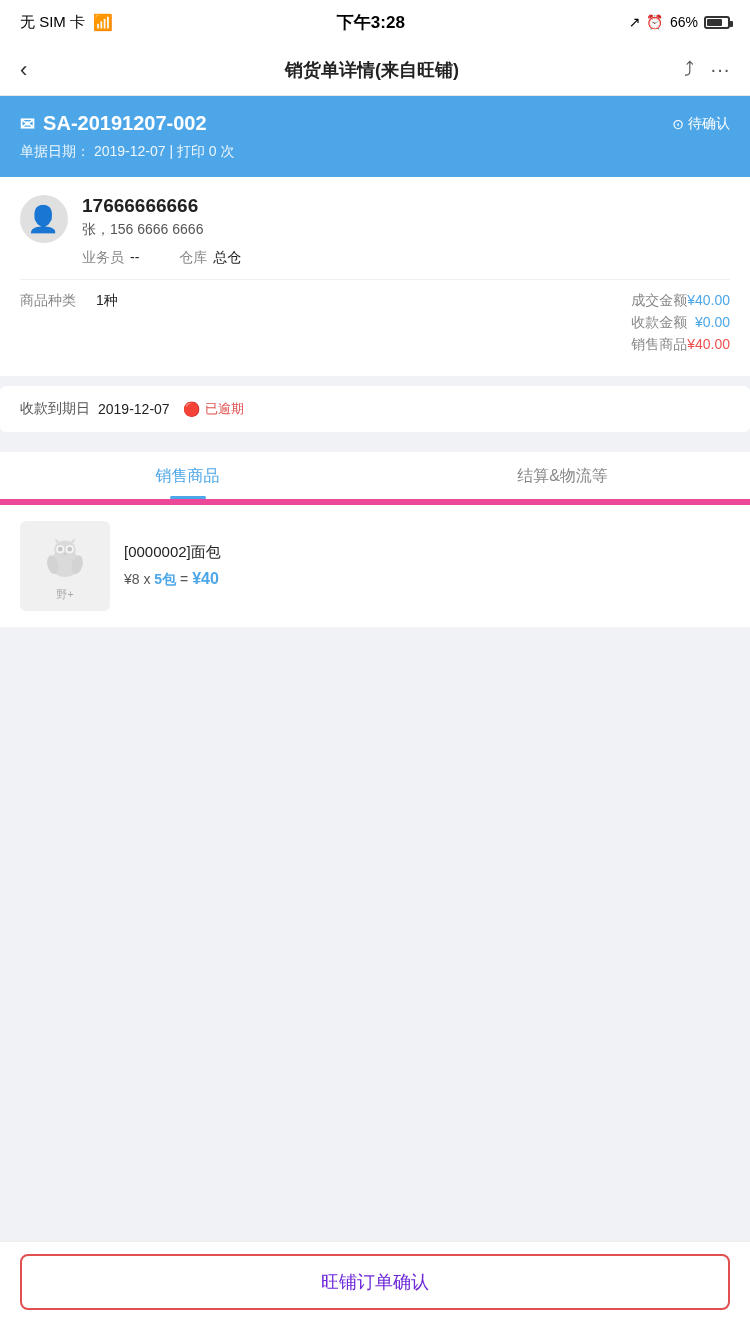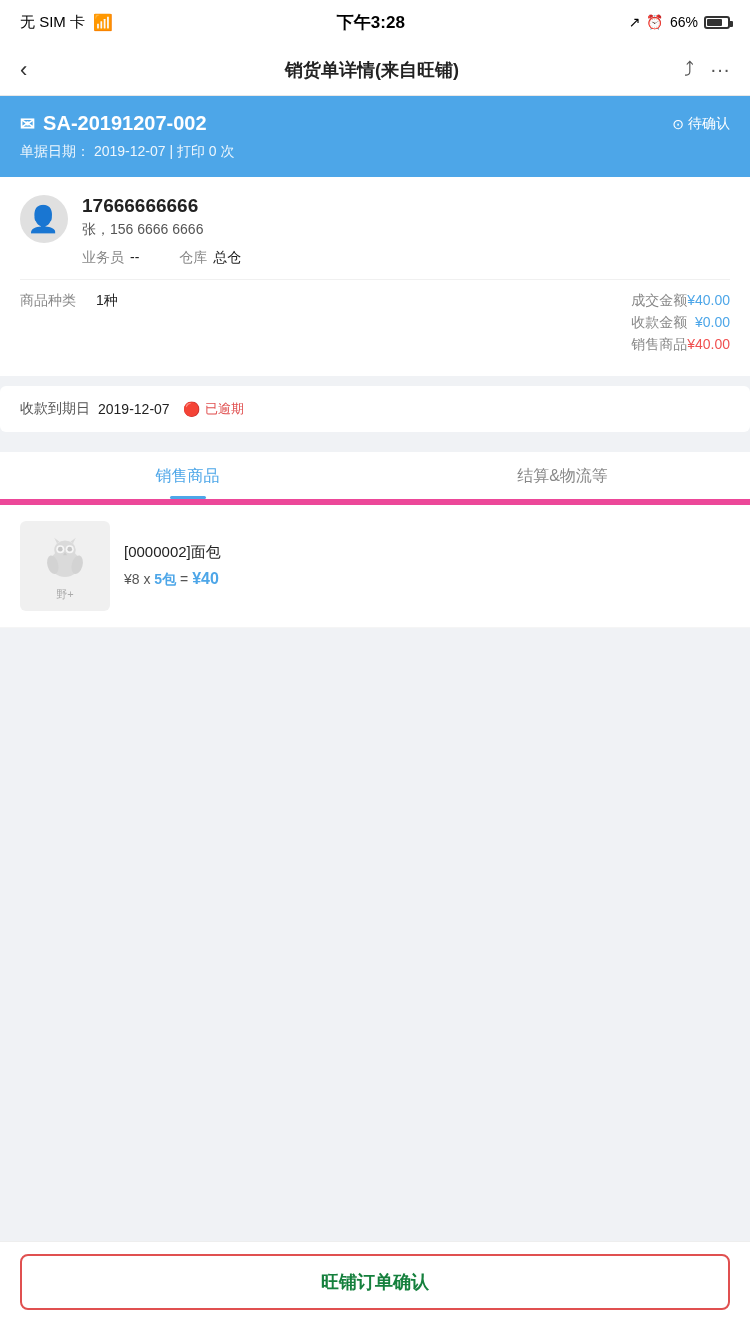--- a/index.html
+++ b/index.html
@@ -210,23 +210,23 @@
       background: #fff;
       padding: 12px 20px 24px;
       border-top: 1px solid #eee;
     }
     .confirm-btn {
       width: 100%;
       padding: 14px 16px;
       background: #fff;
       border: 2.5px solid #e05050;
       border-radius: 8px;
-      color: #15803d;
+      color: #6d28d9;
       font-size: 18px;
-      font-weight: 700;
+      font-weight: 400;
       cursor: pointer;
       text-align: center;
     }
 
     .gap-section { height: 10px; background: #f0f2f5; }
   </style>
 </head>
 <body>
 
 <div class="status-bar">

